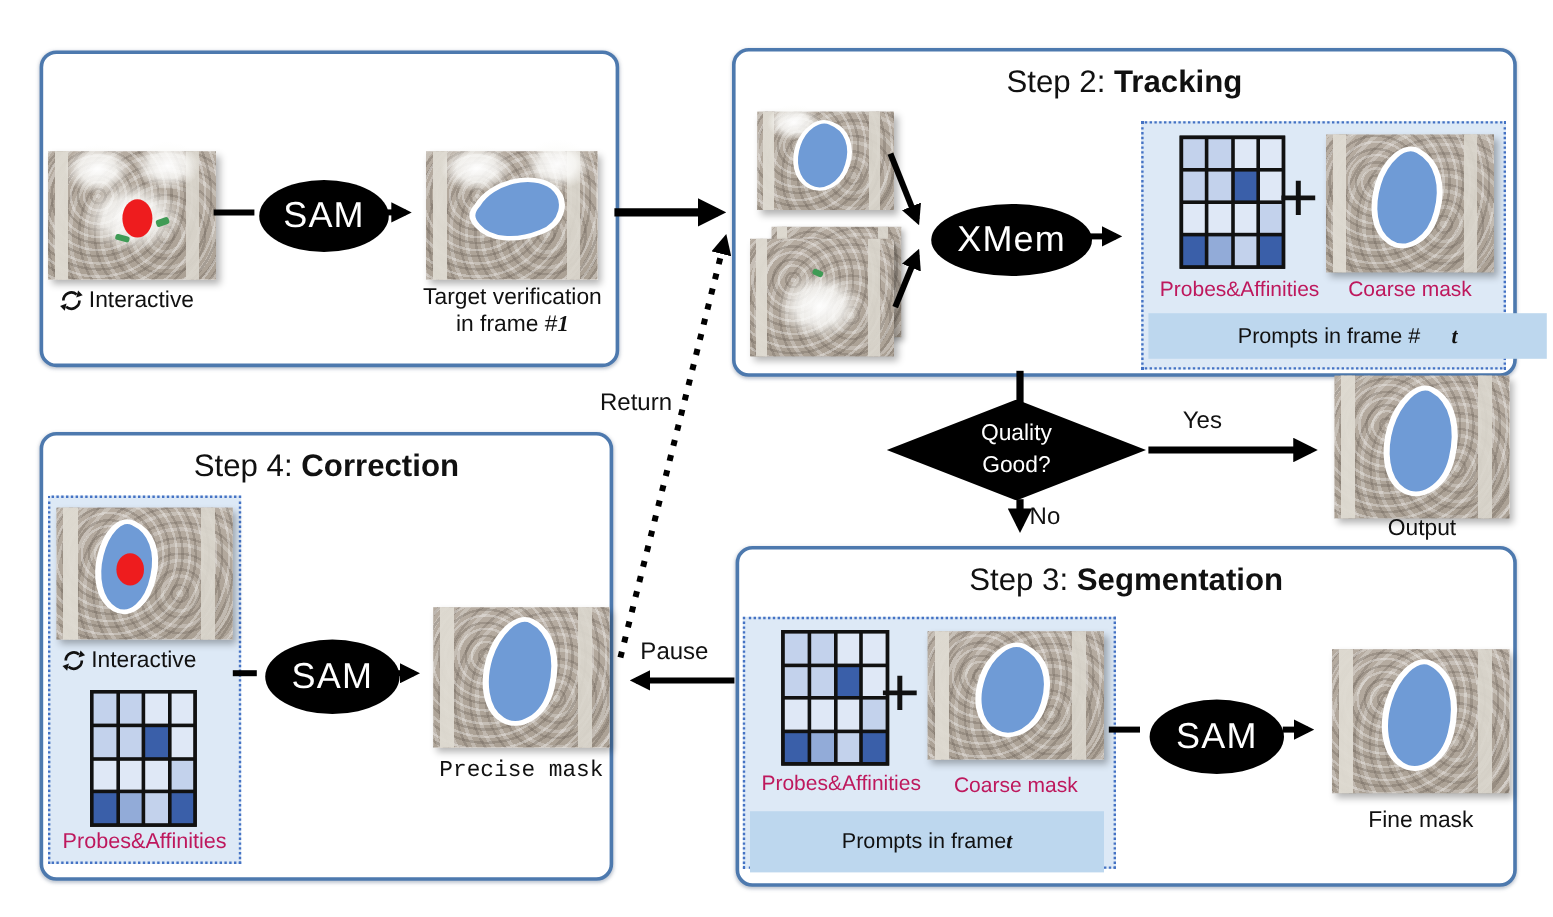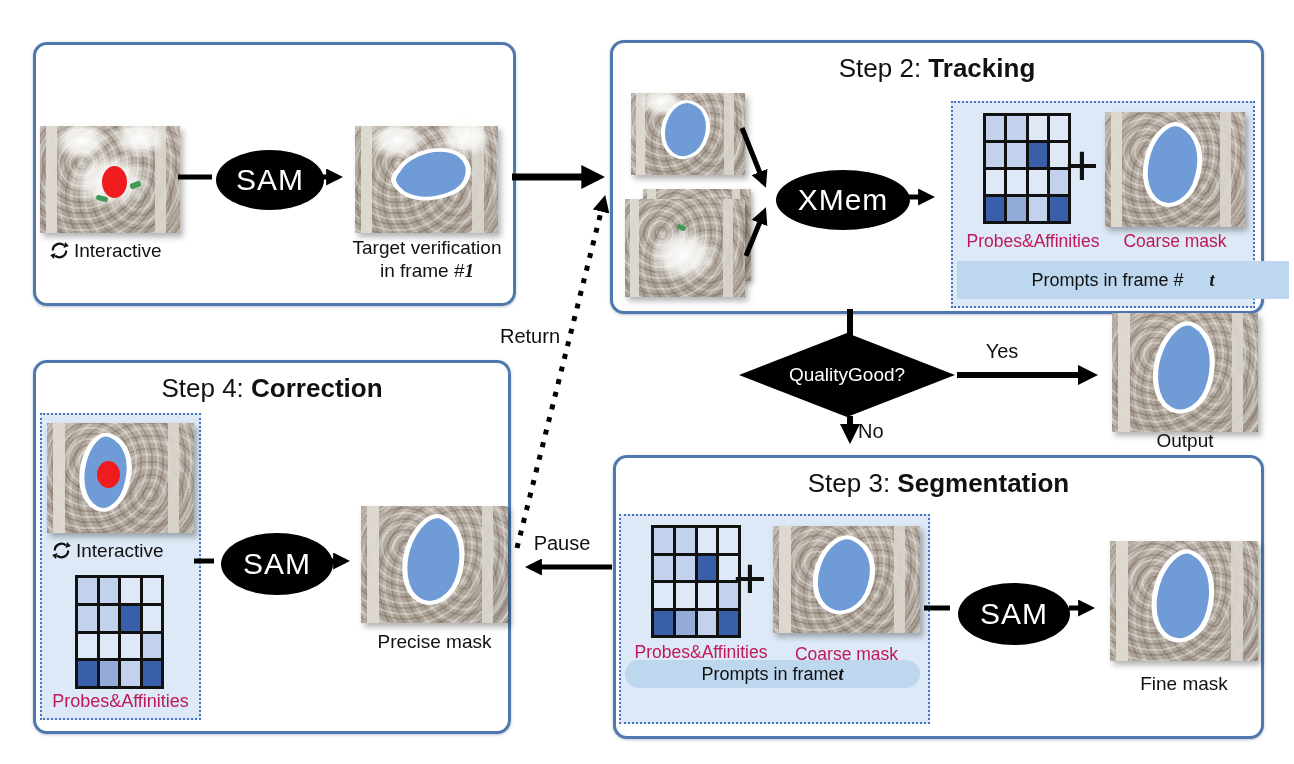--- a/index.html
+++ b/index.html
@@ -26,21 +26,21 @@
   .panel{position:absolute;background:#dde9f6;border:2px dotted #4472c4;}
   .pfooter{position:absolute;background:#bdd7ee;display:flex;align-items:center;justify-content:center;
            font-size:18px;white-space:nowrap;}
   .grid{position:absolute;display:grid;grid-template-columns:repeat(4,1fr);grid-template-rows:repeat(4,1fr);
         gap:3px;background:#111;border:3px solid #111;}
   .cap{position:absolute;text-align:center;font-size:19px;line-height:1.2;color:#111;}
   .pcap{position:absolute;text-align:center;font-size:17.5px;color:#be185d;white-space:nowrap;}
   .lbl{position:absolute;font-size:20px;color:#111;white-space:nowrap;}
   .irow{position:absolute;display:flex;align-items:center;gap:3px;font-size:19px;color:#111;}
   .plus{position:absolute;font-size:58px;font-weight:400;color:#111;line-height:1;}
-  .diamond{position:absolute;background:#000;color:#fff;display:flex;flex-direction:row;
+  .diamond{position:absolute;background:#000;color:#fff;display:flex;flex-direction:column;
            align-items:center;justify-content:center;font-size:19px;line-height:1.35;
            clip-path:polygon(50% 0,100% 50%,50% 100%,0 50%);text-align:center;}
   .fv{font-family:"Liberation Serif",serif;font-style:italic;font-weight:bold;}
   .overlay{position:absolute;left:0;top:0;pointer-events:none;}
   .backframe{position:absolute;box-shadow:2px 3px 5px rgba(0,0,0,.3);}
 </style>
 </head>
 <body>
 
 <div id="canvas">
@@ -171,21 +171,21 @@
           <div style="background: rgb(58, 95, 169);"></div>
         </div>
       <div class="plus" style="left:112px;top:33px;">+</div>
       <div class="photo" style="left:152px;top:10px;width:147px;height:107px;">
         <svg class="mask-svg" viewBox="0 0 100 100" preserveAspectRatio="none">
           <path d="M55 12 C67 20 70 38 66 56 C62 76 48 86 38 78 C28 70 27 52 31 36 C35 20 46 6 55 12 Z" fill="#6f9bd6" stroke="#fff" stroke-width="3.5"></path>
         </svg>
       </div>
       <div class="pcap" style="left:0px;top:126px;width:160px;">Probes&amp;Affinities</div>
       <div class="pcap" style="left:152px;top:128px;width:147px;">Coarse mask</div>
-      <div class="pfooter" style="left:4px;top:144px;width:295px;height:28px;border-radius:17px;">
+      <div class="pfooter" style="left:4px;top:160px;width:295px;height:51px;">
         <span>Prompts in frame </span>
           <i class="fv">t</i>
       </div>
     </div>
     <div class="oval" style="left:342px;top:125px;width:112px;height:62px;">
       <span>SAM</span>
     </div>
     <div class="photo" style="left:494px;top:83px;width:148px;height:120px;">
       <svg class="mask-svg" viewBox="0 0 100 100" preserveAspectRatio="none">
         <path d="M56 10 C68 18 71 38 67 58 C63 78 49 88 39 80 C29 72 28 52 32 36 C36 20 47 4 56 10 Z" fill="#6f9bd6" stroke="#fff" stroke-width="3.5"></path>
@@ -235,21 +235,21 @@
       <div class="pcap" style="left:0px;top:276px;width:157px;font-size:18px;">Probes&amp;Affinities</div>
     </div>
     <div class="oval" style="left:185px;top:170px;width:112px;height:62px;">
       <span>SAM</span>
     </div>
     <div class="photo" style="left:325px;top:143px;width:147px;height:117px;">
       <svg class="mask-svg" viewBox="0 0 100 100" preserveAspectRatio="none">
         <path d="M56 10 C68 18 71 38 67 58 C63 78 49 88 39 80 C29 72 28 52 32 36 C36 20 47 4 56 10 Z" fill="#6f9bd6" stroke="#fff" stroke-width="3.5"></path>
       </svg>
     </div>
-    <div class="cap" style="left:325px;top:268px;width:147px;">Precise mask</div>
+    <div class="cap" style="left:325px;top:268px;width:147px;font-family:Liberation Mono, monospace;">Precise mask</div>
   </div>
 
   <svg class="overlay" width="1294" height="764">
     <defs>
       <marker id="ah" viewBox="0 0 10 10" refX="7" refY="5" markerWidth="3.4" markerHeight="3.4" orient="auto-start-reverse">
         <path d="M0 0 L10 5 L0 10 z" fill="#000"></path>
       </marker>
     </defs>
     <line x1="178" y1="177" x2="212" y2="177" stroke="#000" stroke-width="5"></line>
     <line x1="320" y1="177" x2="338" y2="177" stroke="#000" stroke-width="5" marker-end="url(#ah)"></line>

